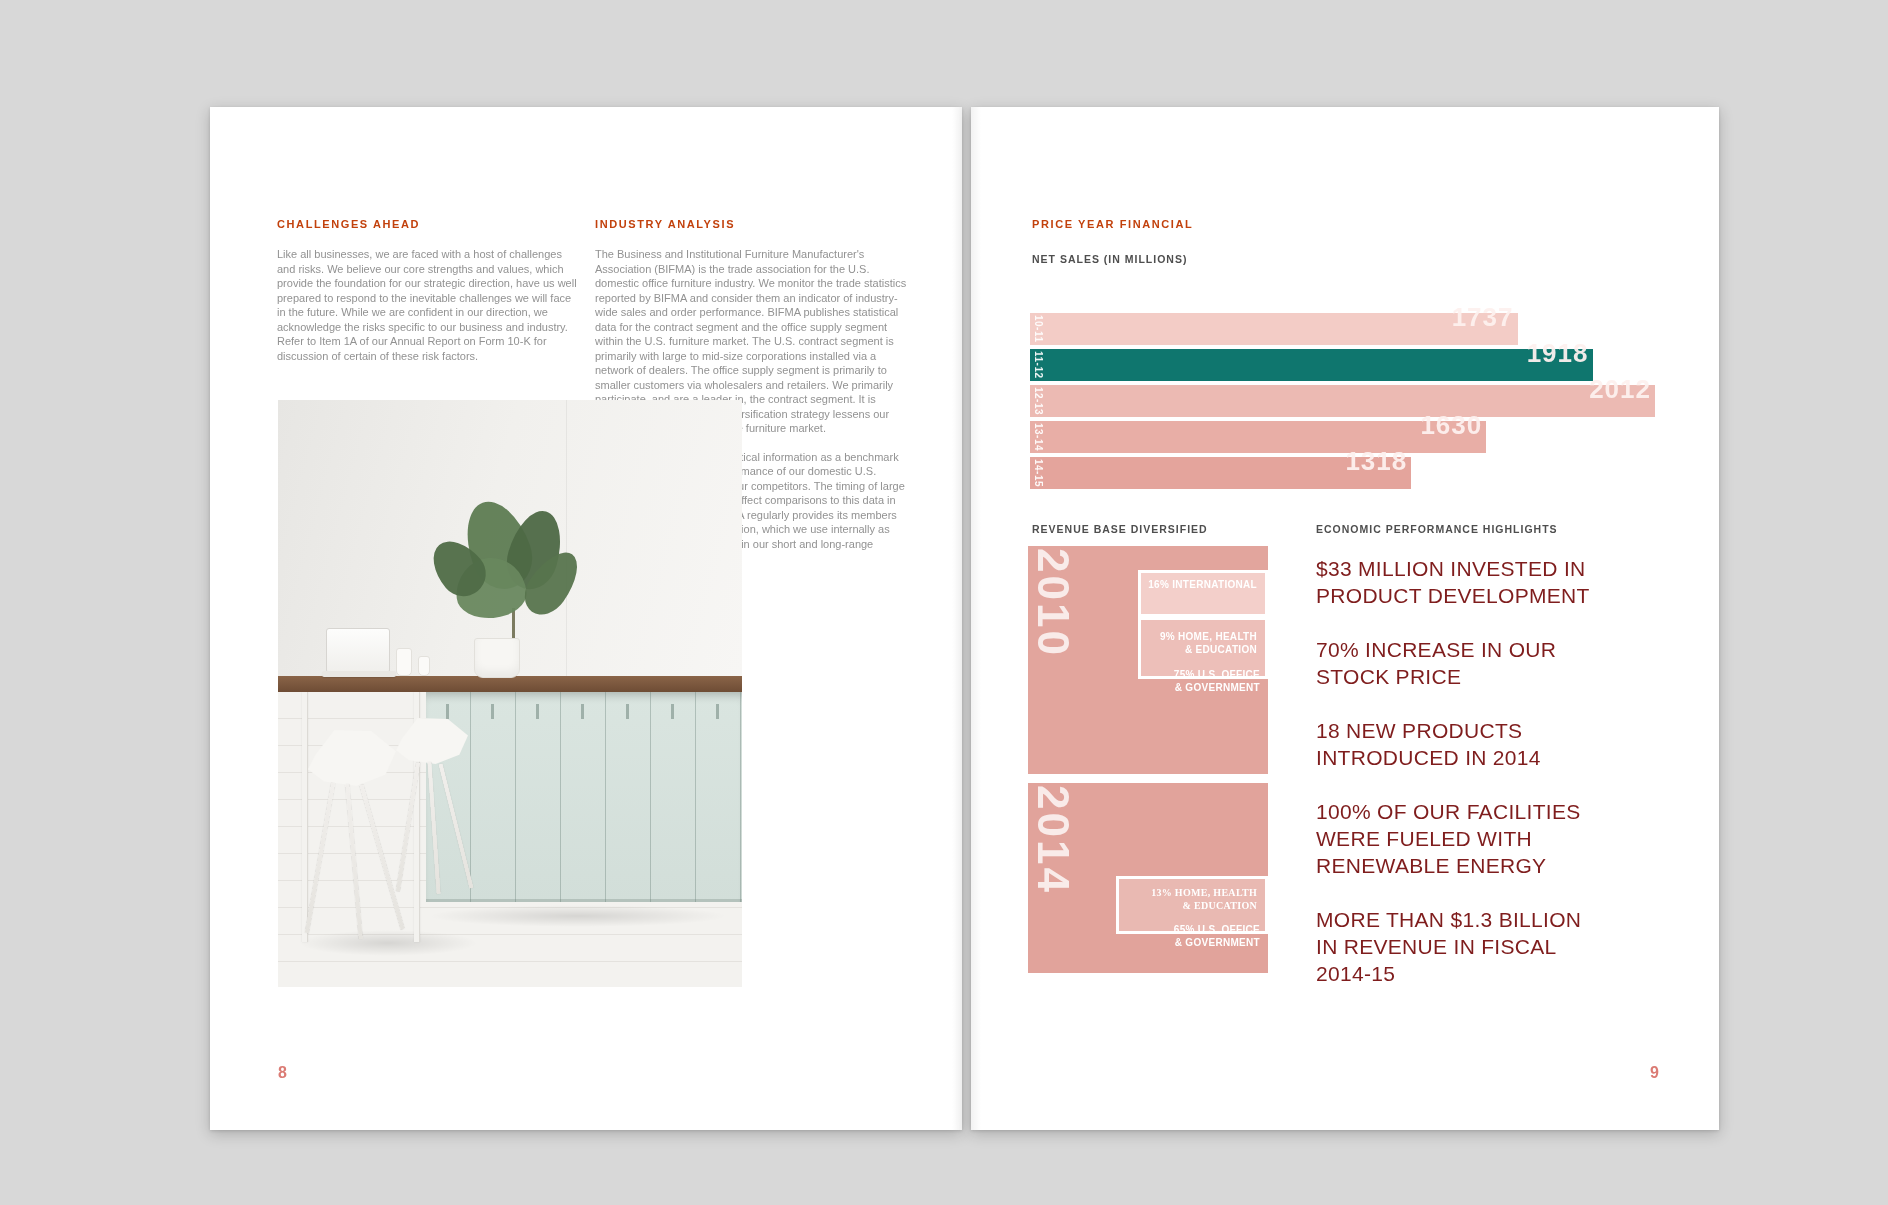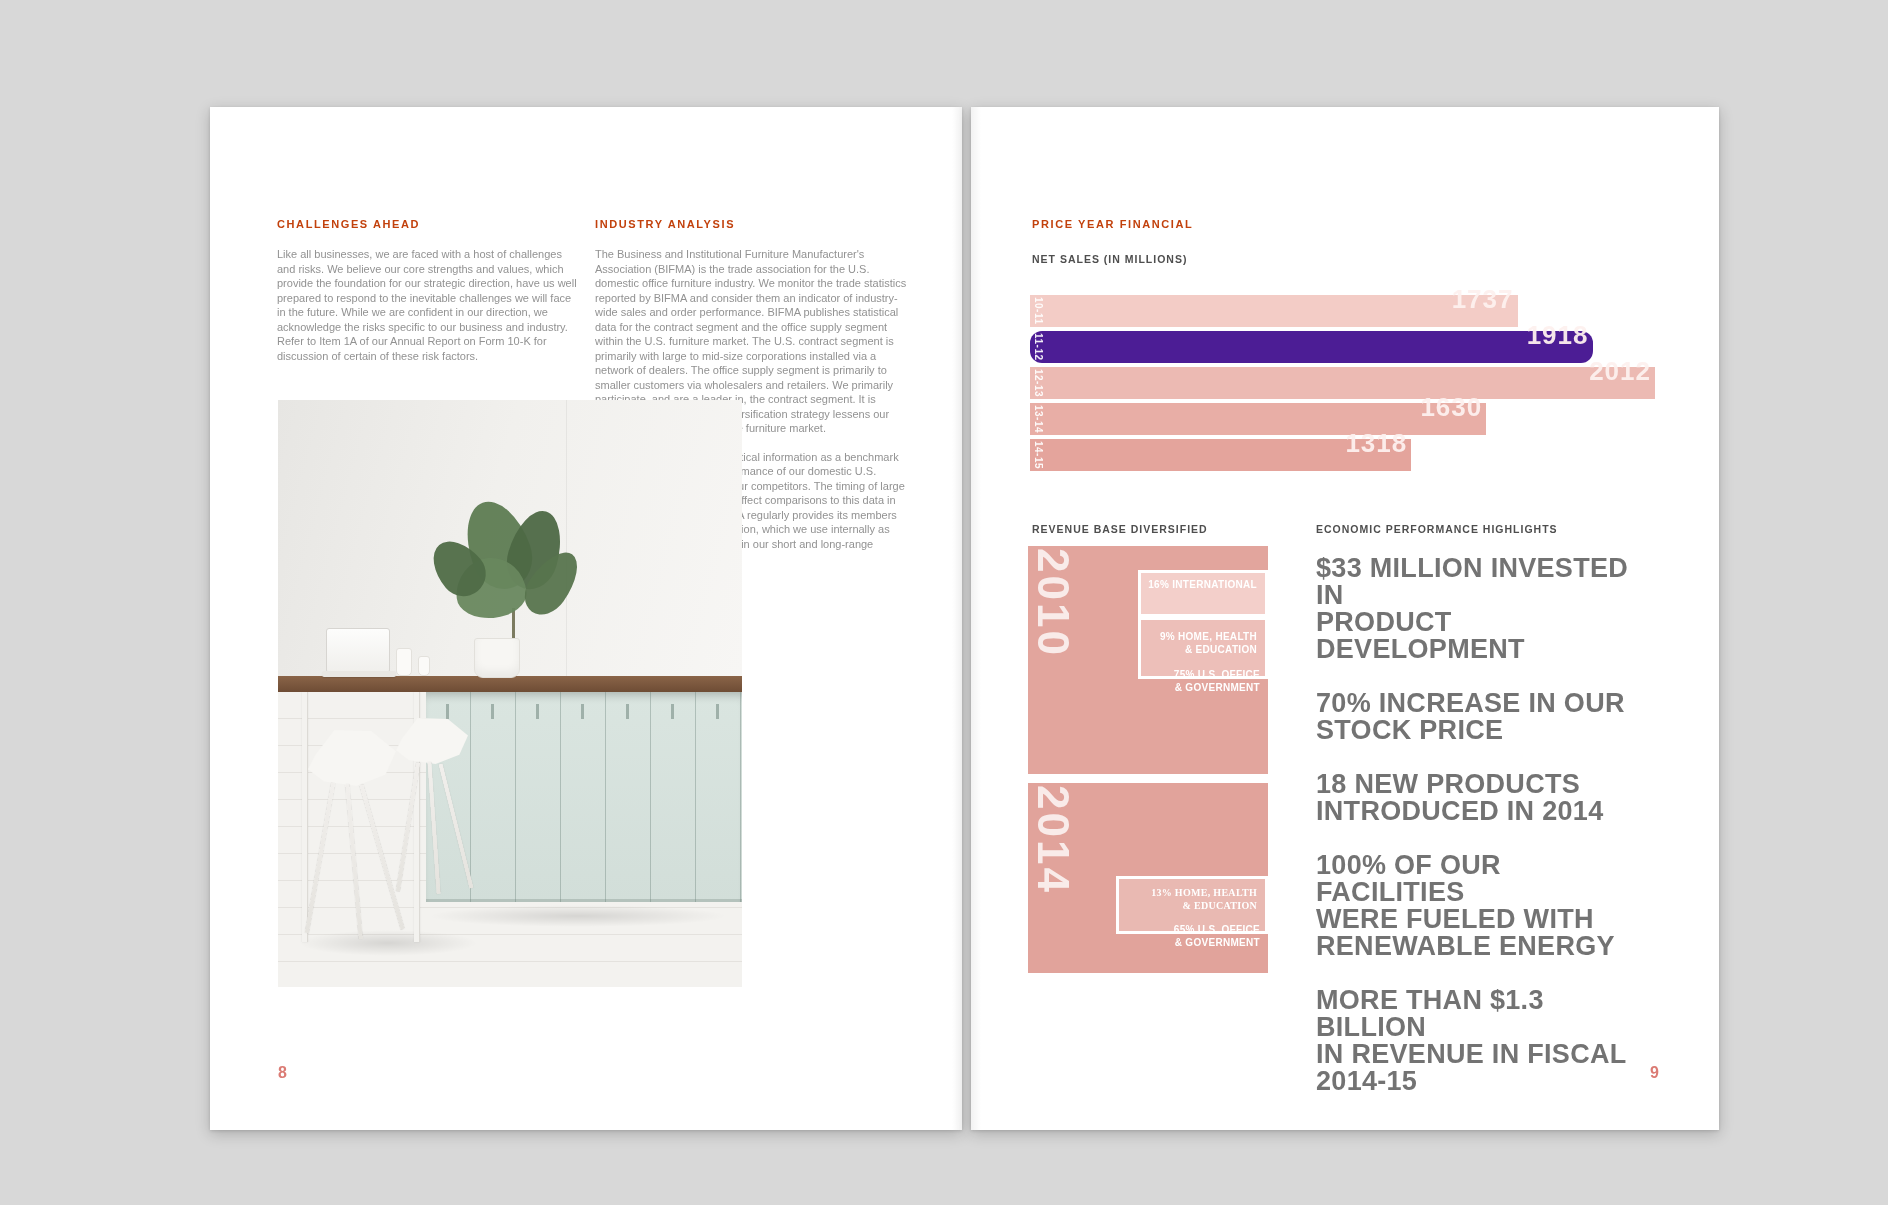--- a/index.html
+++ b/index.html
@@ -15,40 +15,40 @@
   .page-right::after{content:"";position:absolute;left:0;top:0;bottom:0;width:10px;
         background:linear-gradient(270deg,rgba(0,0,0,0) 0%,rgba(0,0,0,0.05) 100%);}
 
   .h-salmon{position:absolute;font-size:11px;font-weight:bold;letter-spacing:1.6px;color:#c2410c;}
   .body-text{position:absolute;font-size:11px;line-height:14.5px;color:#929292;}
   .body-text p{margin:0 0 14px 0;}
   .small-label{position:absolute;font-size:10.5px;font-weight:bold;letter-spacing:1px;color:#4e4e4e;}
   .page-num{position:absolute;bottom:48px;font-size:16px;font-weight:bold;color:#db7b74;}
 
   
-  .bars{position:absolute;left:59px;top:188px;width:625px;}
+  .bars{position:absolute;left:59px;top:206px;width:625px;}
   .bar-row{position:relative;height:32px;margin-bottom:4px;}
   .bar{position:relative;height:100%;background:#edbab3;}
   .bar-cat{position:absolute;left:3px;top:2px;writing-mode:vertical-rl;
            font-size:10px;font-weight:bold;letter-spacing:0.5px;color:rgba(255,255,255,0.92);}
   .bar-val{position:absolute;right:4px;top:-9px;font-size:26px;font-weight:bold;
            letter-spacing:1px;color:rgba(253,240,238,0.95);line-height:1;}
 
   
   .blk{position:absolute;left:57px;width:240px;}
   .blk-year{position:absolute;left:3px;top:2px;writing-mode:vertical-rl;font-size:44px;
             font-weight:bold;letter-spacing:3px;color:rgba(255,255,255,0.78);line-height:1;}
   .seg-box{position:absolute;right:0;border:3px solid #fff;margin-top:18px;}
   .seg-label{position:absolute;right:8px;text-align:right;font-size:10px;line-height:13px;
              font-weight:bold;color:#fff;letter-spacing:0.3px;white-space:pre-line;}
 
   
   .hl-col{position:absolute;left:345px;top:448px;width:330px;}
-  .hl-item{font-size:27px;line-height:27px;font-weight:bold;letter-spacing:0.3px;
-           color:#737373;white-space:pre-line;margin:0 0 27px 0;}
+  .hl-item{font-size:21px;line-height:27px;font-weight:normal;letter-spacing:0.3px;
+           color:#7f1d1d;white-space:pre-line;margin:0 0 27px 0;}
 
   
   .photo{position:absolute;left:68px;top:293px;width:464px;height:587px;overflow:hidden;
          box-shadow:inset 0 0 40px rgba(0,0,0,0.05);}
   .ph-wall{position:absolute;left:0;top:0;width:100%;height:276px;
          background:linear-gradient(105deg,#e7e6e3 0%,#f1f0ed 45%,#f7f6f4 100%);}
   .ph-corner{position:absolute;left:62%;top:0;width:1px;height:276px;background:rgba(0,0,0,0.05);}
   .ph-floor{position:absolute;left:0;top:292px;width:100%;height:295px;
          background:repeating-linear-gradient(180deg,#f3f2ef 0 26px,#e4e2de 26px 27px);}
   .ph-counter{position:absolute;left:0;top:276px;width:100%;height:16px;
@@ -159,21 +159,21 @@
     <div class="small-label" style="left:61px;top:146px;">NET SALES (IN MILLIONS)</div>
 
     <div class="bars">
       <div class="bar-row">
         <div class="bar" style="width: 78%; background: rgb(243, 204, 198);">
           <span class="bar-cat">10-11</span>
           <span class="bar-val">1737</span>
         </div>
       </div>
       <div class="bar-row">
-        <div class="bar" style="width: 90%; background: #4c1d95; border-radius: 12px;">
+        <div class="bar" style="width: 90%; background: #0f766e;">
           <span class="bar-cat">11-12</span>
           <span class="bar-val">1918</span>
         </div>
       </div>
       <div class="bar-row">
         <div class="bar" style="width: 100%; background: rgb(236, 186, 179);">
           <span class="bar-cat">12-13</span>
           <span class="bar-val">2012</span>
         </div>
       </div>

